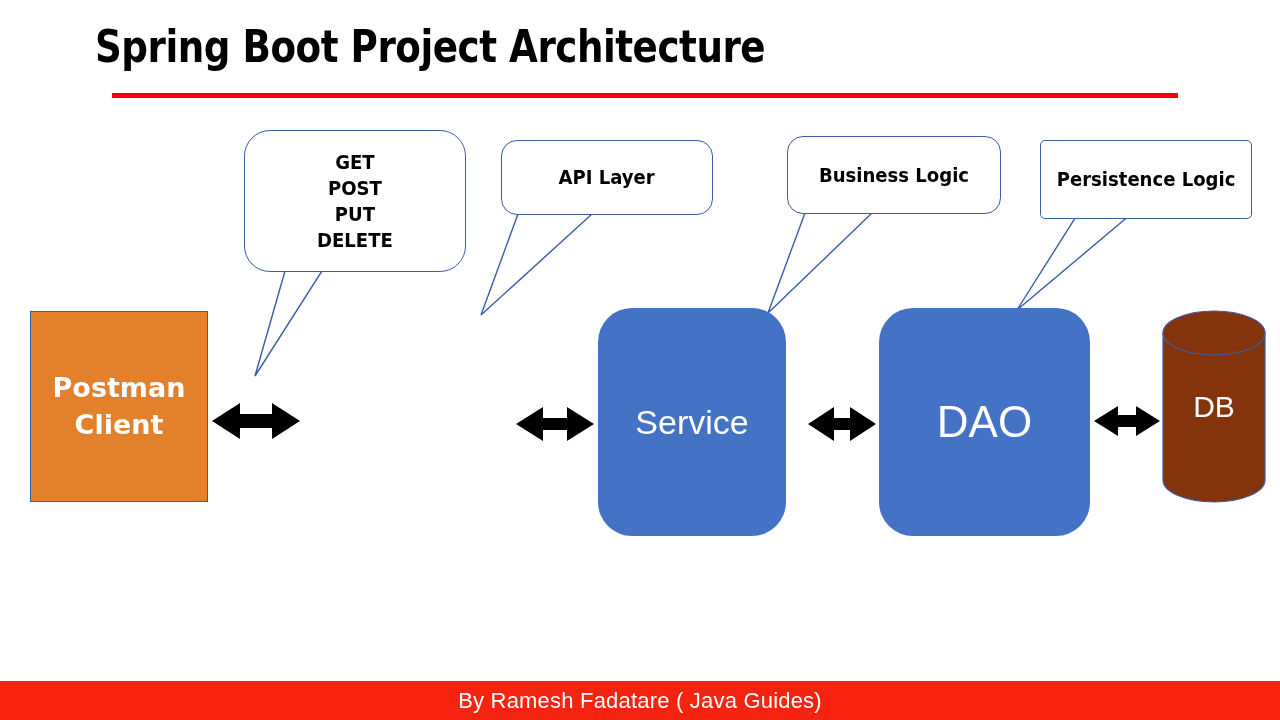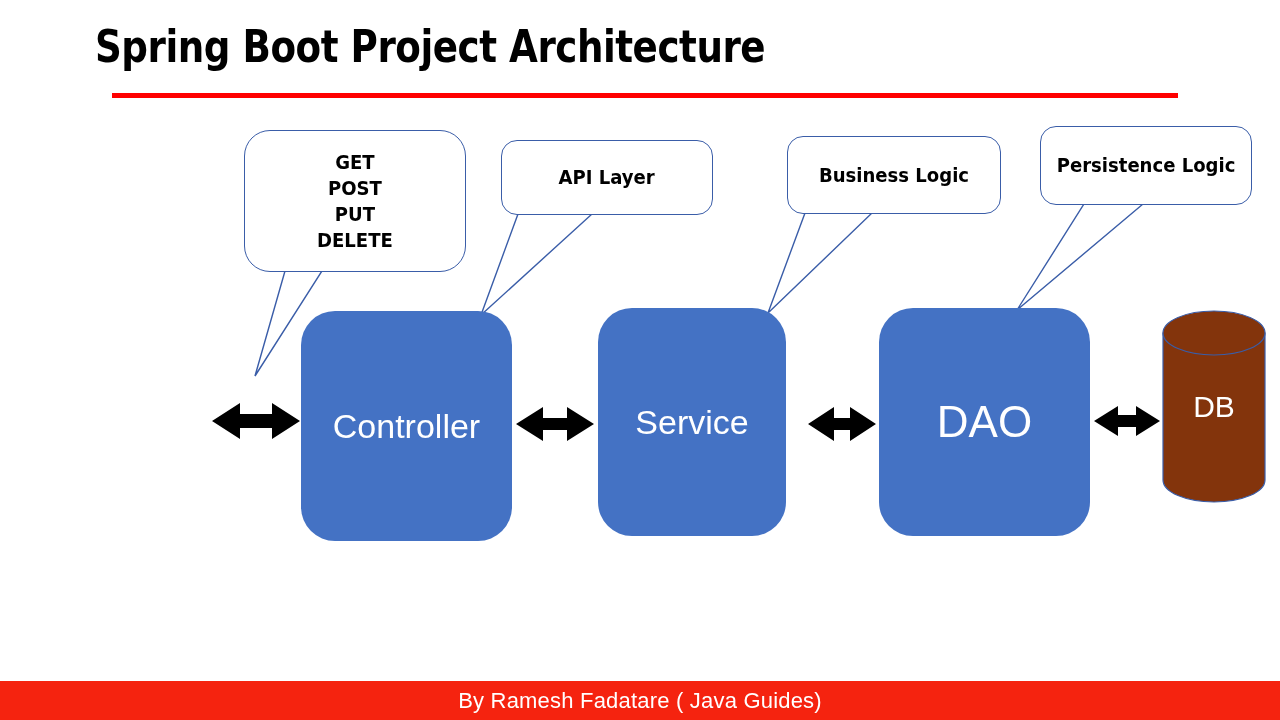--- a/index.html
+++ b/index.html
@@ -83,24 +83,24 @@
     font-size: 19px;
     border-radius: 16px;
   }
   #callout-business {
     left: 787px; top: 136px;
     width: 214px; height: 78px;
     font-size: 19px;
     border-radius: 16px;
   }
   #callout-persistence {
-    left: 1040px; top: 126px;
+    left: 1040px; top: 140px;
     width: 212px; height: 79px;
     font-size: 19px;
-    border-radius: 16px;
+    border-radius: 5px;
   }
 
   
   #vector {
     position: absolute;
     left: 0; top: 0;
     width: 1280px;
     height: 720px;
     z-index: 2;
     pointer-events: none;
@@ -230,24 +230,25 @@
   </div>
 
   <div class="callout" id="callout-business">
     <span class="ctext">Business Logic</span>
   </div>
 
   <div class="callout" id="callout-persistence">
     <span class="ctext">Persistence Logic</span>
   </div>
 
-
-  <div class="node node-blue" id="node-controller">
-    <span>Controller</span>
-  </div>
+  <div class="node" id="node-postman">
+    <span class="ctext" style="white-space:pre-line;">Postman
+Client</span>
+  </div>
+
 
   <div class="node node-blue" id="node-service">
     <span>Service</span>
   </div>
 
   <div class="node node-blue" id="node-dao">
     <span>DAO</span>
   </div>
 
   <div class="node" id="node-db-label">

